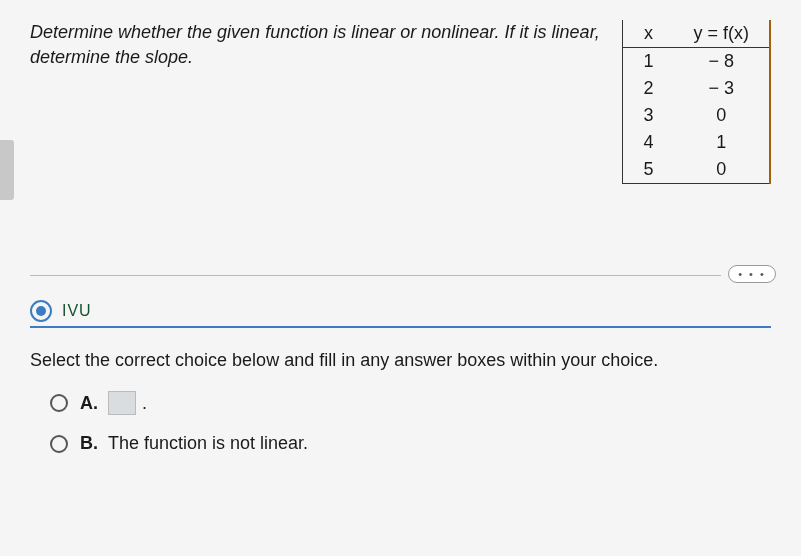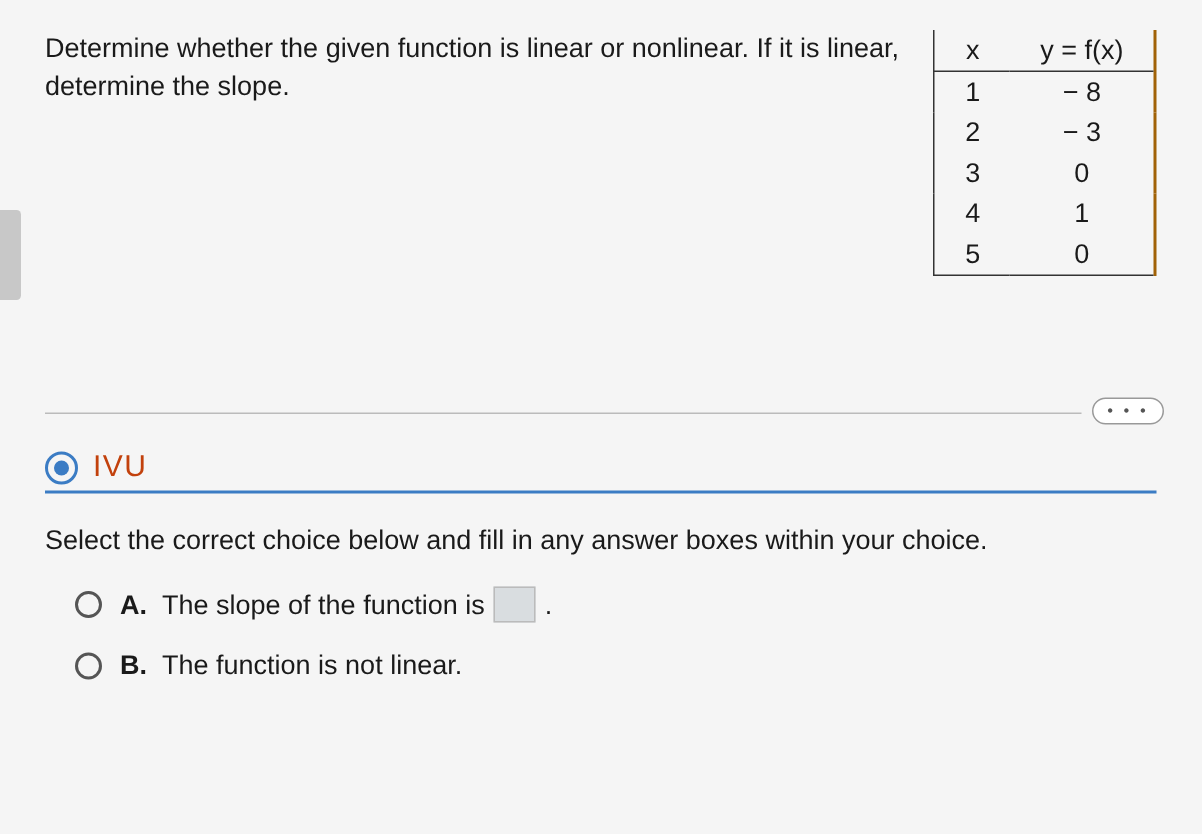--- a/index.html
+++ b/index.html
@@ -26,20 +26,21 @@
       border-radius: 0 3px 3px 0;
     }
     .question-area {
       padding: 20px 20px 0 30px;
       display: flex;
       gap: 20px;
     }
     .question-text {
       flex: 1;
       line-height: 1.4;
+      font-style: italic;
     }
     .data-table {
       border-collapse: collapse;
       margin-right: 10px;
     }
     .data-table th, .data-table td {
       padding: 3px 20px;
       text-align: center;
       font-weight: normal;
     }
@@ -105,22 +106,22 @@
       position: relative;
     }
     .tab-icon::before {
       content: "";
       width: 10px;
       height: 10px;
       background: #3b7cc4;
       border-radius: 50%;
     }
     .tab-label {
-      color: #c2410c;
-      font-size: 20px;
+      color: #14532d;
+      font-size: 16px;
       letter-spacing: 1px;
     }
     .answer-section {
       position: absolute;
       top: 350px;
       left: 30px;
       right: 16px;
     }
     .answer-prompt {
       margin-bottom: 20px;
@@ -207,21 +208,20 @@
   <div class="tab-label">IVU</div>
 </div>
 
 <div class="answer-section">
   <div class="answer-prompt">Select the correct choice below and fill in any answer boxes within your choice.</div>
 
   <div class="choice-row">
     <div class="radio"></div>
     <div class="choice-text">
       <span class="choice-label">A.</span>
-      <span>The slope of the function is</span>
       <span class="answer-box"></span>
       <span>.</span>
     </div>
   </div>
 
   <div class="choice-row">
     <div class="radio"></div>
     <div class="choice-text">
       <span class="choice-label">B.</span>
       <span>The function is not linear.</span>

